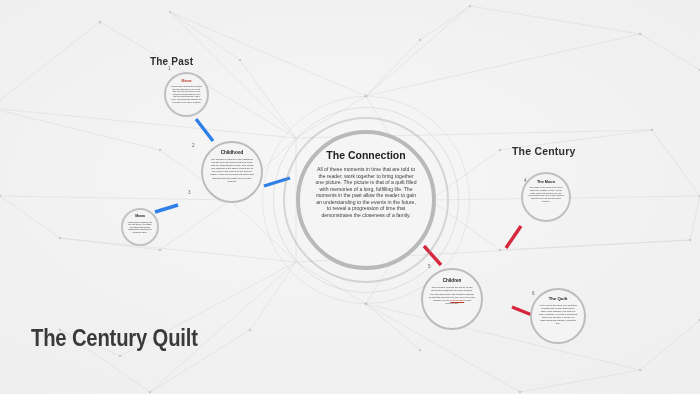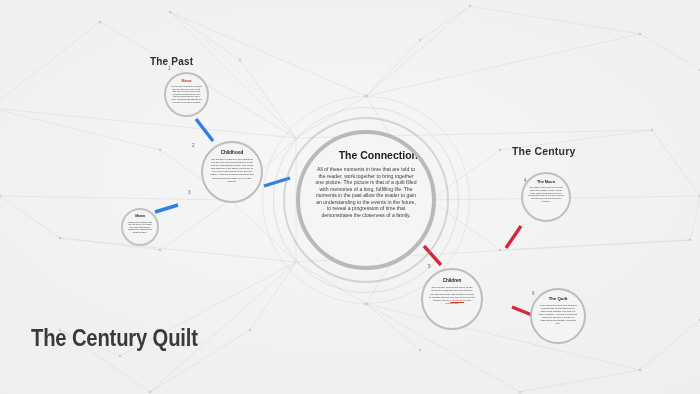--- a/index.html
+++ b/index.html
@@ -90,21 +90,20 @@
   }
 
   
   #node-connection {
     left: 296px; top: 130px;
     width: 140px; height: 140px;
     border: 4px solid #b9b9b9;
     background: #f5f5f5;
     padding: 15px 14px 8px 14px;
     z-index: 6;
-    align-items: flex-end;
   }
   #node-connection .node-title { font-size: 10.5px; margin-bottom: 5px; }
   #node-connection .node-body  { font-size: 5.1px; }
 
   
   .halo {
     position: absolute;
     border-radius: 50%;
     border: 1px solid rgba(150,150,150,0.30);
     pointer-events: none;

